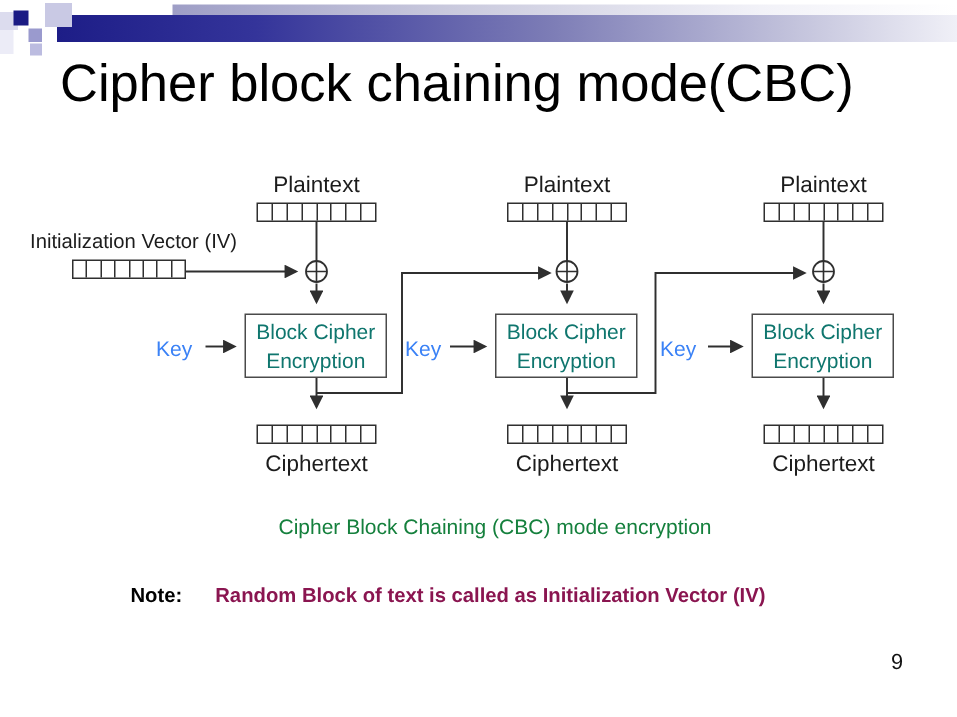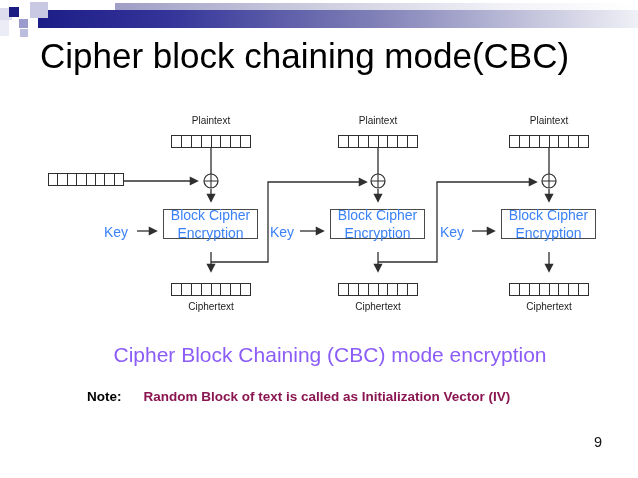--- a/index.html
+++ b/index.html
@@ -30,39 +30,39 @@
     font-size:35px;line-height:1.15;color:#000;white-space:nowrap;
   }
   
   svg.wires{position:absolute;left:0;top:0;width:638px;height:478px;pointer-events:none;}
   svg.wires .ln{stroke:var(--diagram-ink);stroke-width:1.3;fill:none;}
   svg.wires .thin{stroke:var(--diagram-ink);stroke-width:1.1;fill:none;}
   svg.wires circle{fill:#ffffff;stroke:var(--diagram-ink);stroke-width:1.2;}
   svg.wires marker path{fill:var(--diagram-ink);}
   .dlabel{
     position:absolute;transform:translateX(-50%);
-    font-size:10px;color:#1c1c1c;white-space:nowrap;
+    font-size:15px;color:#1c1c1c;white-space:nowrap;
   }
   .iv-label{position:absolute;left:20px;top:153px;font-size:13.5px;color:#1c1c1c;white-space:nowrap;}
   .key-label{position:absolute;font-size:14px;color:#3b82f6;}
   .seg{
     position:absolute;display:flex;height:13px;box-sizing:border-box;
     border:1px solid var(--diagram-ink);background:#fff;
   }
   .seg .cell{flex:1;border-right:1px solid var(--diagram-ink);}
   .seg .cell:last-child{border-right:none;}
   .cipher-box{
-    position:absolute;width:95px;height:30px;box-sizing:border-box;
+    position:absolute;width:95px;height:43px;box-sizing:border-box;
     border:1.3px solid #4a4a4a;background:#fff;
     display:flex;flex-direction:column;align-items:center;justify-content:center;
-    font-size:14px;line-height:1.3;color:#3b82f6;text-align:center;
+    font-size:14px;line-height:1.3;color:#0f766e;text-align:center;
   }
   .caption{
     position:absolute;left:330px;top:343px;transform:translateX(-50%);
-    font-size:21px;color:#8b5cf6;white-space:nowrap;
+    font-size:14px;color:#15803d;white-space:nowrap;
   }
   
   .note{position:absolute;left:87px;top:389px;font-size:13.5px;font-weight:bold;white-space:nowrap;}
   .note .prefix{color:#000;margin-right:22px;}
   .note .body{color:var(--note-highlight);}
   
   .page-num{position:absolute;left:588px;top:434px;width:20px;text-align:center;
     font-size:14.5px;color:#111;}
 </style>
 </head>
@@ -151,20 +151,21 @@
       <span class="cell"></span>
       <span class="cell"></span>
       <span class="cell"></span>
       <span class="cell"></span>
       <span class="cell"></span>
       <span class="cell"></span>
       <span class="cell"></span>
       <span class="cell"></span>
     </div>
 
+  <div class="iv-label">Initialization Vector (IV)</div>
   <div class="seg" style="left:48px;top:173px;width:76px;">
       <span class="cell"></span>
       <span class="cell"></span>
       <span class="cell"></span>
       <span class="cell"></span>
       <span class="cell"></span>
       <span class="cell"></span>
       <span class="cell"></span>
       <span class="cell"></span>
     </div>

